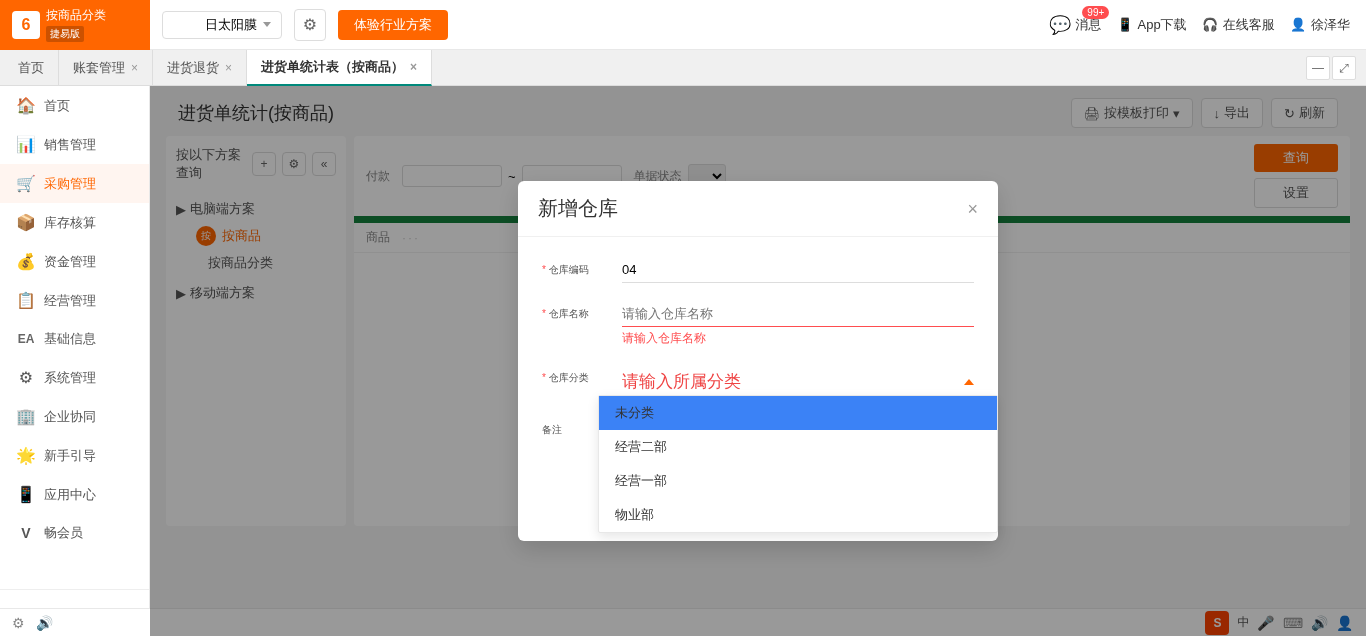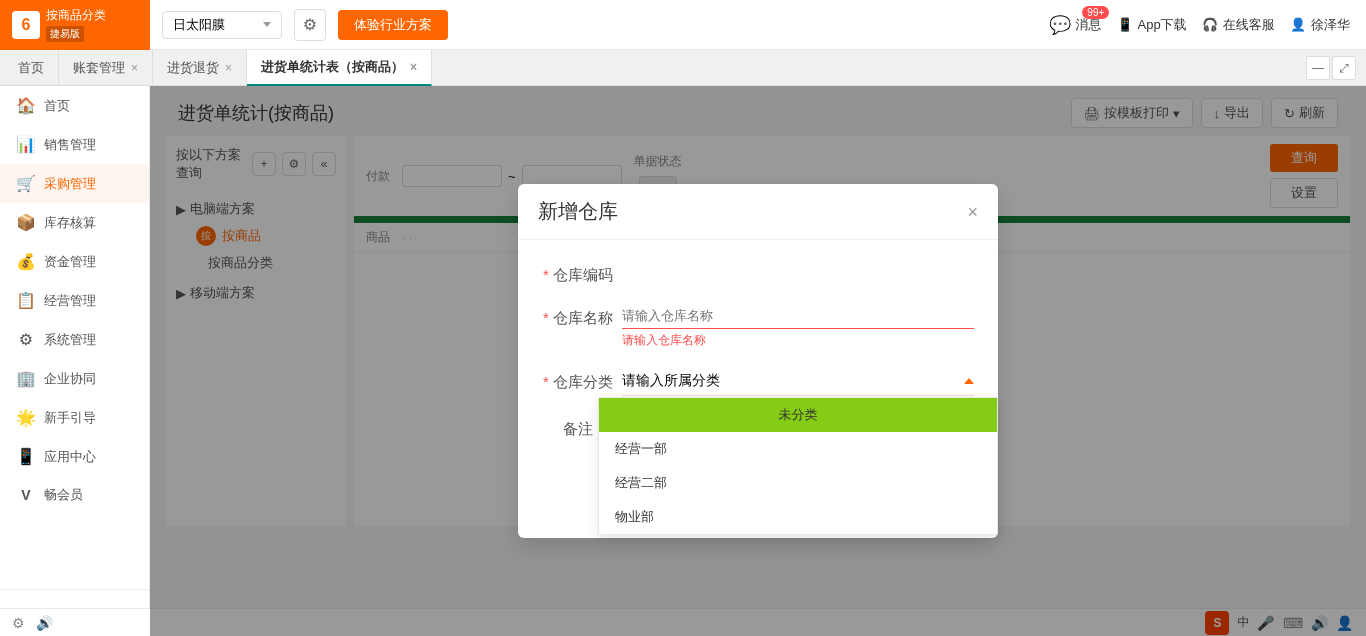--- a/index.html
+++ b/index.html
@@ -14,21 +14,21 @@
       display: flex; align-items: center; gap: 6px; width: 150px;
       background: #ff6600; height: 50px; margin-left: -16px; padding: 0 12px; flex-shrink: 0;
     }
     .logo-icon { width: 28px; height: 28px; background: #fff; border-radius: 4px; display: flex; align-items: center; justify-content: center; color: #ff6600; font-weight: bold; font-size: 16px; }
     .logo-badge { background: rgba(0,0,0,0.2); color: #fff; font-size: 10px; padding: 1px 4px; border-radius: 2px; margin-top: 2px; display: inline-block; }
 
     .store-selector {
       display: flex; align-items: center; gap: 4px; border: 1px solid #ddd; border-radius: 4px;
       padding: 4px 10px; cursor: pointer; min-width: 120px;
     }
-    .store-selector span { flex: 1; }
+    .store-selector span { flex: 1; margin-left: 32px; }
     .chevron-down { width: 0; height: 0; border-left: 4px solid transparent; border-right: 4px solid transparent; border-top: 5px solid #999; }
 
     .gear-btn {
       width: 32px; height: 32px; border: 1px solid #ddd; border-radius: 4px;
       display: flex; align-items: center; justify-content: center; cursor: pointer; color: #666; font-size: 16px;
     }
 
     .trial-btn {
       background: #ff6600; color: #fff; border: none; border-radius: 4px;
       padding: 6px 16px; cursor: pointer; font-size: 13px;
@@ -106,21 +106,21 @@
       overflow: visible; position: relative;
     }
     .dialog-header {
       display: flex; align-items: center; justify-content: space-between;
       padding: 14px 20px; border-bottom: 1px solid #f0f0f0;
     }
     .dialog-title { font-size: 20px; font-weight: 500; color: #333; }
     .dialog-close { cursor: pointer; color: #999; font-size: 18px; line-height: 1; }
     .dialog-body { padding: 20px 24px 16px; }
     .form-row { display: flex; align-items: flex-start; margin-bottom: 18px; }
-    .form-label { width: 80px; font-size: 15px; color: #555; padding-top: 6px; flex-shrink: 0; text-align: center; padding-right: 8px; }
+    .form-label { width: 80px; font-size: 10px; color: #555; padding-top: 6px; flex-shrink: 0; text-align: left; padding-right: 8px; }
     .form-label .required { color: #ff4d4f; }
     .form-control { flex: 1; position: relative; }
     .form-input {
       width: 100%; border: none; border-bottom: 1px solid #ddd; padding: 5px 0;
       font-size: 13px; outline: none; background: transparent;
     }
     .form-input.error-border { border-bottom: 1px solid #ff4d4f; }
     .error-msg { color: #ff4d4f; font-size: 12px; margin-top: 3px; }
     .form-input-box {
       width: 100%; border: none; border-bottom: 1px solid #ddd; padding: 5px 32px 5px 0;
@@ -133,21 +133,21 @@
 
     
     .dropdown-list {
       position: absolute; top: 30px; left: -24px; right: -24px; background: #fff;
       border: 1px solid #e8e8e8; border-radius: 2px; box-shadow: 0 4px 12px rgba(0,0,0,0.1);
       z-index: 200; min-width: 280px;
     }
     .dropdown-option {
       padding: 8px 16px; cursor: pointer; font-size: 13px; color: #333;
     }
-    .dropdown-option.highlighted { background: #84cc16; text-align: center; }
+    .dropdown-option.highlighted { background: #3b82f6; }
     .left-nav { width: 150px; background: #fff; border-right: 1px solid #e8e8e8; display: flex; flex-direction: column; }
     .left-nav-items { flex: 1; }
   </style>
 </head>
 <body>
 
 <div class="top-header">
   <div class="logo-area">
     <div class="logo-icon">6</div>
     <div>
@@ -228,20 +228,24 @@
         <span class="sidebar-icon">📦</span>
         <span>库存核算</span>
       </div>
       <div class="sidebar-item">
         <span class="sidebar-icon">💰</span>
         <span>资金管理</span>
       </div>
       <div class="sidebar-item">
         <span class="sidebar-icon">📋</span>
         <span>经营管理</span>
+      </div>
+      <div class="sidebar-item">
+        <span class="sidebar-icon" style="font-size:12px;font-weight:bold;color:#666;">EA</span>
+        <span>基础信息</span>
       </div>
       <div class="sidebar-item">
         <span class="sidebar-icon">⚙</span>
         <span>系统管理</span>
       </div>
       <div class="sidebar-item">
         <span class="sidebar-icon">🏢</span>
         <span>企业协同</span>
       </div>
       <div class="sidebar-item">
@@ -321,29 +325,29 @@
 
       <div style="flex:1;background:#fff;border-radius:4px;overflow:hidden;">
 
         <div style="display:flex;align-items:center;padding:8px 12px;border-bottom:7px solid #15803d;gap:12px;">
           <span style="color:#888;font-size:12px;">付款</span>
           <div style="display:flex;align-items:center;gap:6px;">
             <input type="text" style="border: 1px solid rgb(221, 221, 221); border-radius: 3px; padding: 3px 8px; font-size: 12px; width: 100px;">
             <span>~</span>
             <input type="text" style="border: 1px solid rgb(221, 221, 221); border-radius: 3px; padding: 3px 8px; font-size: 12px; width: 100px;">
           </div>
-          <div style="display:flex;align-items:center;gap:6px;flex-direction:column;">
+          <div style="display:flex;align-items:center;gap:6px;">
             <span style="color:#888;font-size:12px;">单据状态</span>
             <select style="border:1px solid #ddd;border-radius:3px;padding:3px 8px;font-size:12px;">
               <option></option>
             </select>
           </div>
           <div style="margin-left:auto;display:flex;gap:6px;flex-direction:column;">
             <button style="background:#ff6600;color:#fff;border:none;border-radius:3px;padding:5px 16px;cursor:pointer;font-size:13px;">查询</button>
-            <button style="background:#fff;border:1px solid #ddd;border-radius:3px;padding:5px 20px;cursor:pointer;font-size:13px;color:#555;">设置</button>
+            <button style="background:#fff;border:1px solid #ddd;border-radius:3px;padding:5px 28px;cursor:pointer;font-size:13px;color:#555;">设置</button>
           </div>
         </div>
 
         <div style="display:flex;align-items:center;padding:6px 12px;border-bottom:1px solid #f0f0f0;gap:12px;">
           <span style="color:#888;font-size:12px;">商品</span>
           <span style="color:#ccc;font-size:12px;letter-spacing:2px;">···</span>
         </div>
 
         <div style="display:flex;flex-direction:column;align-items:center;justify-content:center;height:200px;gap:12px;">
           <div style="width:60px;height:60px;opacity:0.3;">
@@ -369,50 +373,53 @@
           <span class="dialog-title">新增仓库</span>
           <span class="dialog-close">×</span>
         </div>
         <div class="dialog-body">
 
           <div class="form-row">
             <div class="form-label">
               <span class="required">*</span>
               <span>仓库编码</span>
             </div>
+            <div class="form-control">
+              <input type="text" class="form-input" value="04" placeholder="仓库编码" style="">
+            </div>
           </div>
 
           <div class="form-row">
             <div class="form-label">
               <span class="required">*</span>
               <span>仓库名称</span>
             </div>
             <div class="form-control">
               <input type="text" class="form-input error-border" placeholder="请输入仓库名称" style="">
               <div class="error-msg">请输入仓库名称</div>
             </div>
           </div>
 
           <div class="form-row">
             <div class="form-label">
               <span class="required">*</span>
               <span>仓库分类</span>
             </div>
             <div class="form-control" style="position:relative;">
               <div class="form-input-box" style="border-bottom:1px solid #ddd;padding:5px 32px 5px 0;display:flex;align-items:center;">
-                <span style="color:#000000;font-size:14px;">请输入所属分类</span>
+                <span style="color:#ef4444;font-size:17px;">请输入所属分类</span>
                 <div class="dropdown-toggle">
                   <div class="dropdown-arrow-up"></div>
                 </div>
               </div>
 
               <div class="dropdown-list">
                 <div class="dropdown-option highlighted">未分类</div>
+                <div class="dropdown-option">经营二部</div>
                 <div class="dropdown-option">经营一部</div>
-                <div class="dropdown-option">经营二部</div>
                 <div class="dropdown-option">物业部</div>
               </div>
             </div>
           </div>
 
           <div class="form-row">
             <div class="form-label">
               <span>备注</span>
             </div>
             <div class="form-control">

